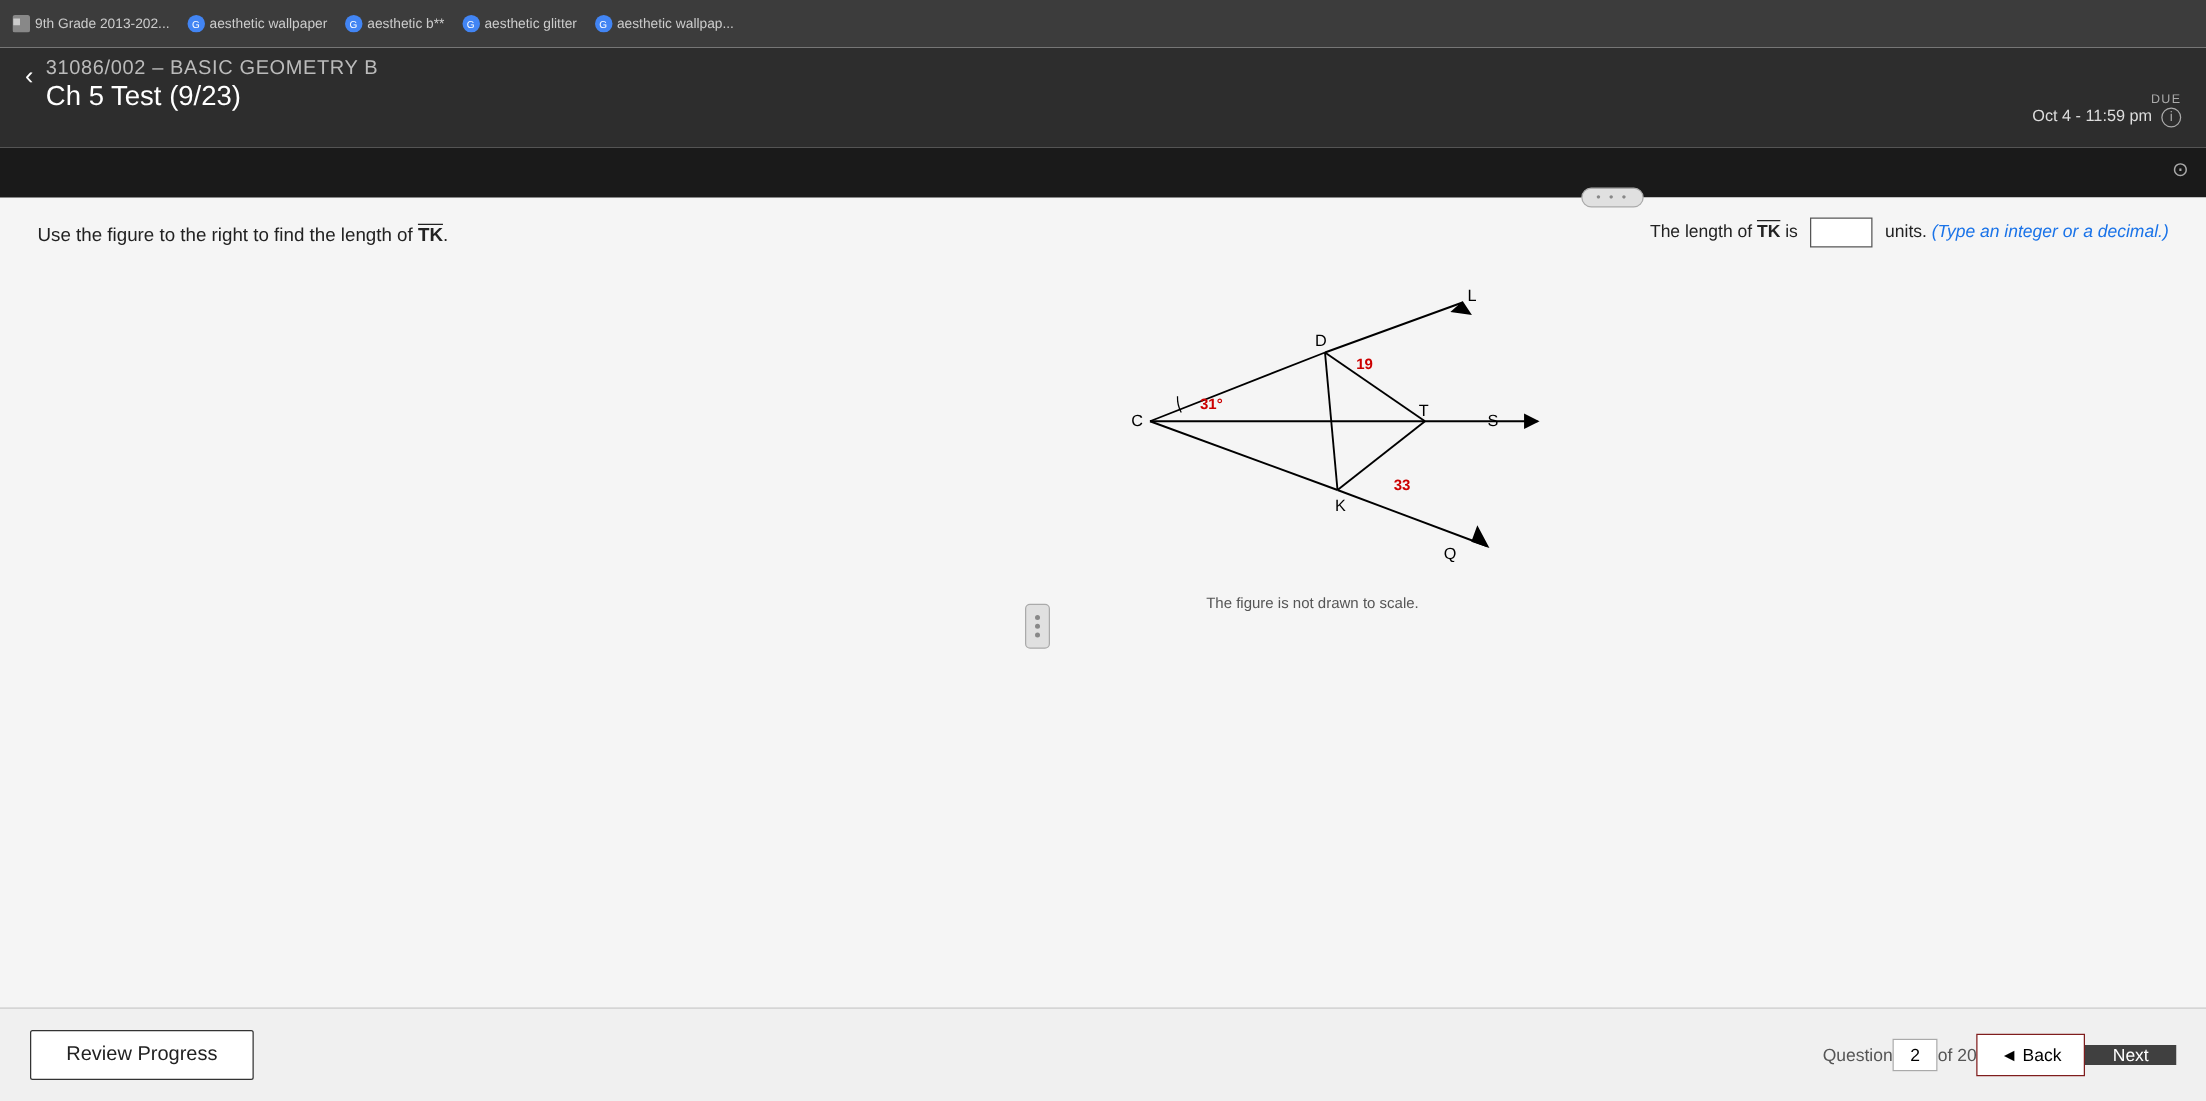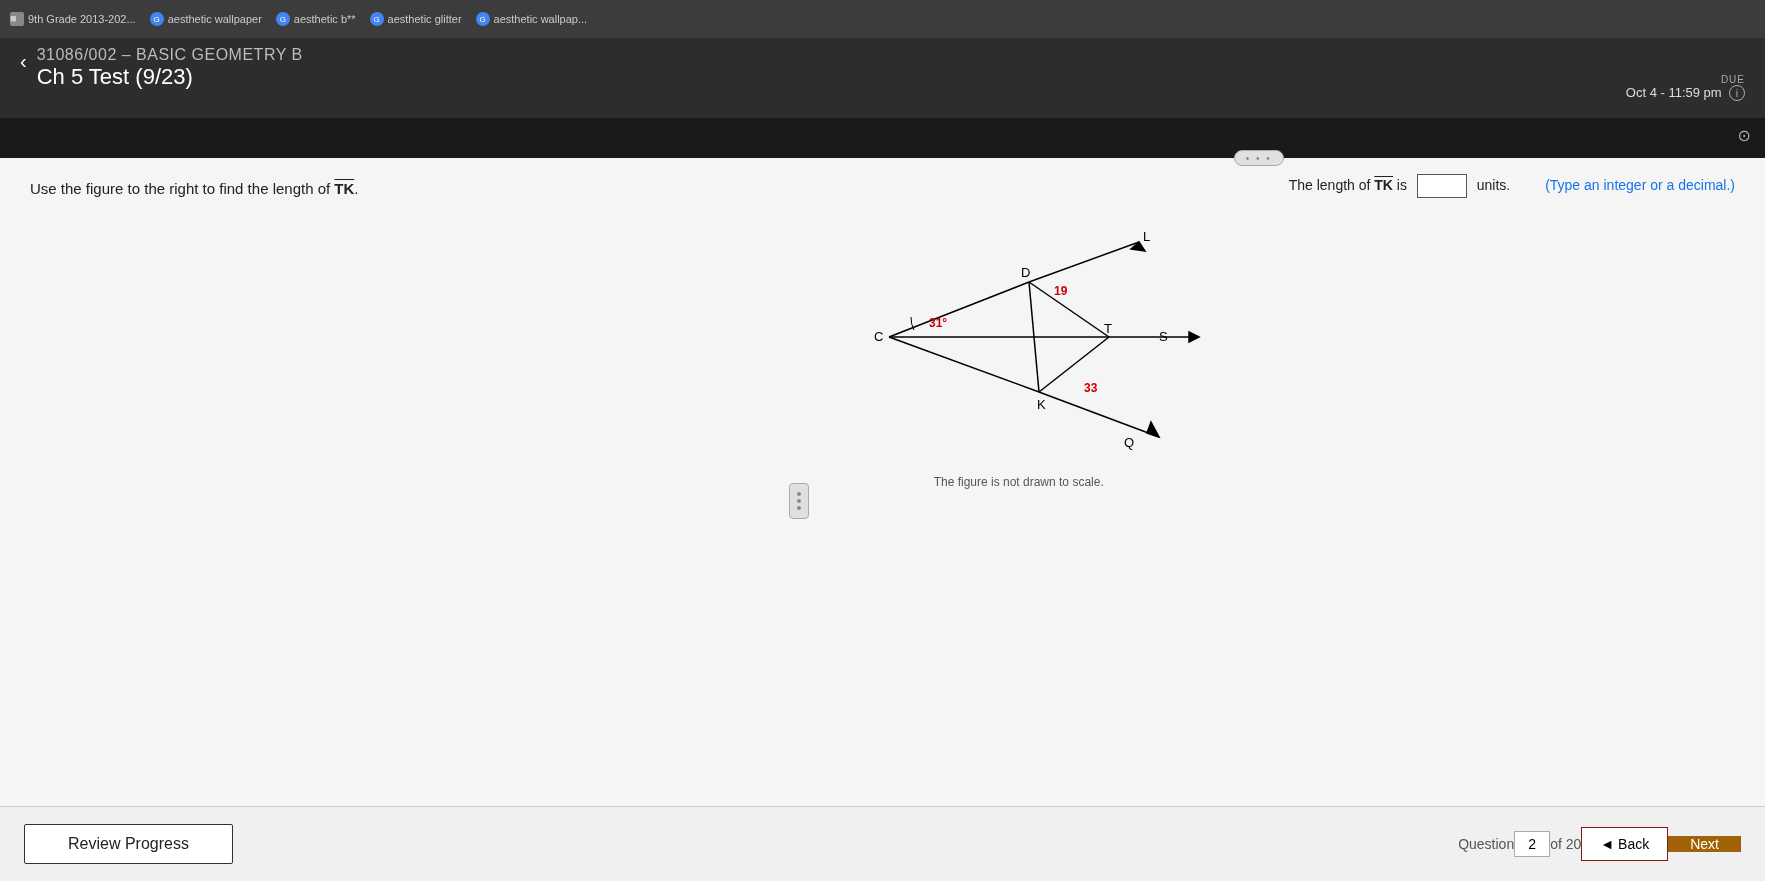--- a/index.html
+++ b/index.html
@@ -241,38 +241,38 @@
       width: 50px;
       height: 24px;
       border: 1px solid #555;
       background: white;
       margin: 0 6px;
       vertical-align: middle;
     }
 
     .answer-text {
       color: #1a73e8;
-      margin-left: 31px;
+      font-style: italic;
     }
 
     
     .footer {
       height: 75px;
       background: #f0f0f0;
       border-top: 1px solid #ccc;
       display: flex;
       align-items: center;
       justify-content: space-between;
       padding: 0 24px;
     }
 
     .review-progress-btn {
       border: 1.5px solid #333;
       background: white;
-      padding: 10px 43px;
+      padding: 10px 28px;
       font-size: 16px;
       color: #222;
       cursor: pointer;
       border-radius: 2px;
       font-weight: 400;
     }
 
     .footer-nav {
       display: flex;
       align-items: center;
@@ -302,21 +302,21 @@
       background: white;
       padding: 8px 18px;
       font-size: 14px;
       cursor: pointer;
       display: flex;
       align-items: center;
       gap: 6px;
     }
 
     .next-btn {
-      background: #a16207;
+      background: #404040;
       color: white;
       border: none;
       padding: 0 22px;
       font-size: 14px;
       cursor: pointer;
       min-width: 70px;
     }
 
     
     .settings-icon {

